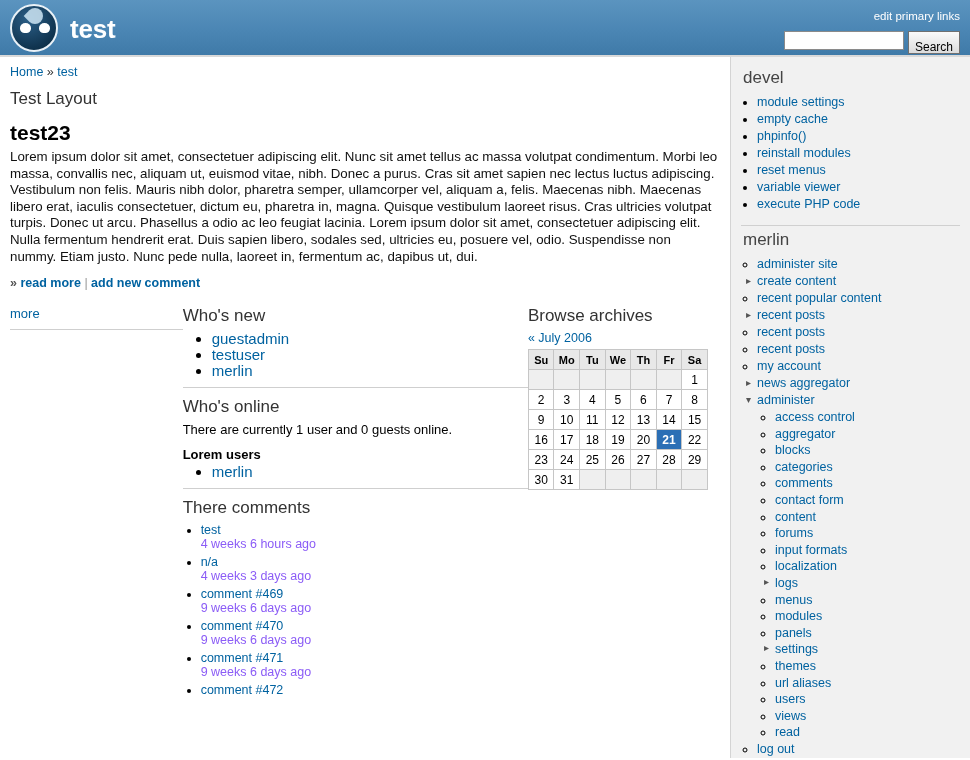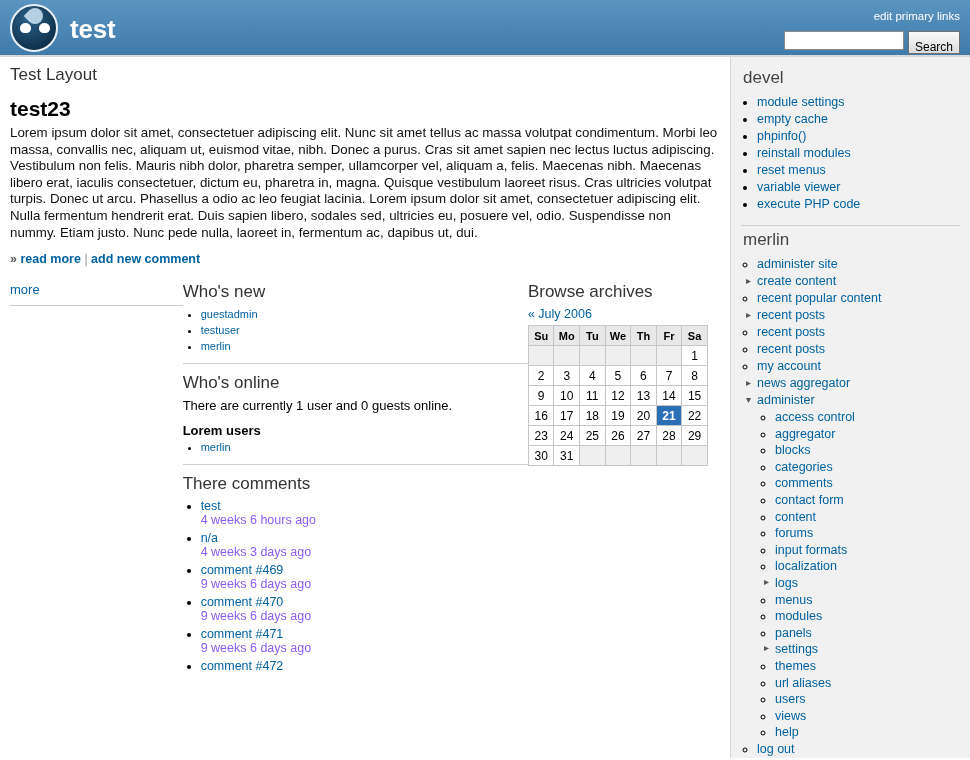--- a/index.html
+++ b/index.html
@@ -119,21 +119,21 @@
   #col-mid { width: 356px; padding-left: 0; }
   #col-right { width: 196px; }
 
   .block-title {
     font-size: 17px; color: #333; font-weight: normal;
     margin: 0 0 5px 0;
   }
   .hr { border-top: 1px solid #cfcfcf; margin-top: 8px; }
 
   ul.bullets { margin: 2px 0 0 0; padding-left: 18px; }
-  ul.bullets li { margin: 1px 0; line-height: 15px; font-size: 11px; }
+  ul.bullets li { margin: 1px 11px; line-height: 15px; font-size: 15px; }
   ul.bullets.disc { list-style: disc; }
   .mid-sec { padding-bottom: 8px; }
   .mid-sec + .mid-sec { border-top: 1px solid #cfcfcf; padding-top: 9px; }
 
   .online-text { font-size: 13px; margin: 2px 0 10px 0; }
   .online-head { font-size: 13px; font-weight: bold; margin: 0 0 2px 0; }
 
   ul.comments { margin: 2px 0 0 0; padding-left: 18px; list-style: disc; }
   ul.comments li { margin-bottom: 4px; font-size: 12.5px; }
   ul.comments .ago { color: #8b5cf6; font-size: 12.5px; }
@@ -204,20 +204,25 @@
   <div id="search-box">
     <input type="text" value="" style="">
     <button>Search</button>
   </div>
 </div>
 
 <div id="wrapper">
 
   <div id="content-col">
 
+    <div id="breadcrumb">
+      <a href="#">Home</a>
+      <span class="sep">»</span>
+      <a href="#">test</a>
+    </div>
 
     <h1 id="page-title">Test Layout</h1>
 
     <h2 id="node-title">test23</h2>
 
     <div id="node-body">Lorem ipsum dolor sit amet, consectetuer adipiscing elit. Nunc sit amet tellus ac massa volutpat condimentum. Morbi leo massa, convallis nec, aliquam ut, euismod vitae, nibh. Donec a purus. Cras sit amet sapien nec lectus luctus adipiscing. Vestibulum non felis. Mauris nibh dolor, pharetra semper, ullamcorper vel, aliquam a, felis. Maecenas nibh. Maecenas libero erat, iaculis consectetuer, dictum eu, pharetra in, magna. Quisque vestibulum laoreet risus. Cras ultricies volutpat turpis. Donec ut arcu. Phasellus a odio ac leo feugiat lacinia. Lorem ipsum dolor sit amet, consectetuer adipiscing elit. Nulla fermentum hendrerit erat. Duis sapien libero, sodales sed, ultricies eu, posuere vel, odio. Suspendisse non nummy. Etiam justo. Nunc pede nulla, laoreet in, fermentum ac, dapibus ut, dui.</div>
 
     <div id="node-links">
       <span class="raq">»</span>
       <a href="#">read more</a>
@@ -407,20 +412,20 @@
           <li class="leaf"><a href="#">localization</a></li>
           <li class="collapsed"><a href="#">logs</a></li>
           <li class="leaf"><a href="#">menus</a></li>
           <li class="leaf"><a href="#">modules</a></li>
           <li class="leaf"><a href="#">panels</a></li>
           <li class="collapsed"><a href="#">settings</a></li>
           <li class="leaf"><a href="#">themes</a></li>
           <li class="leaf"><a href="#">url aliases</a></li>
           <li class="leaf"><a href="#">users</a></li>
           <li class="leaf"><a href="#">views</a></li>
-          <li class="leaf"><a href="#">help</a></li>
+          <li class="leaf"><a href="#">read</a></li>
         </ul>
       </li>
       <li class="leaf"><a href="#">log out</a></li>
     </ul>
 
   </div>
 </div>
 
 </body></html>

